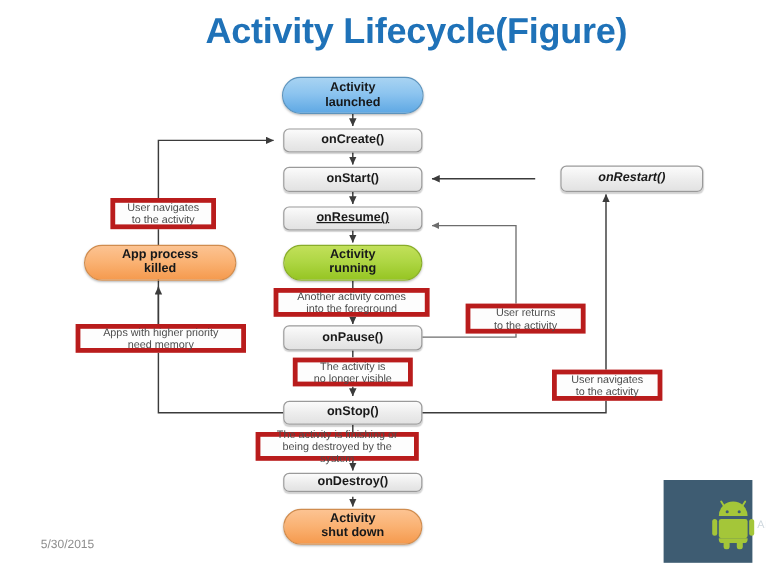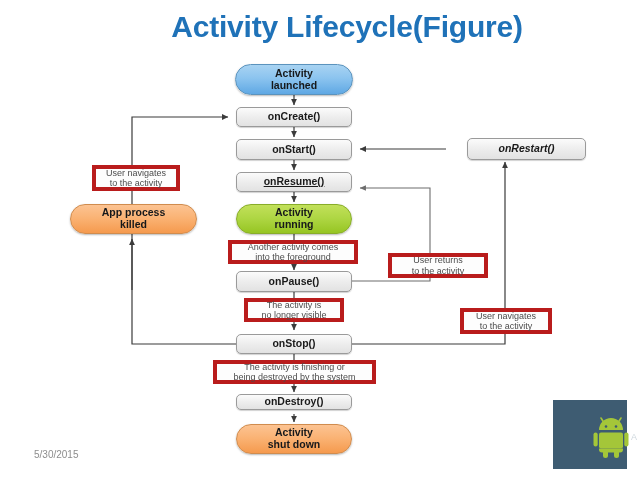--- a/index.html
+++ b/index.html
@@ -195,21 +195,21 @@
       <div>
         <span>The activity is</span><br>
         <span>no longer visible</span>
       </div>
     </div>
 
     <div class="node cb" style="left:236px;top:279px;width:116px;height:20px;">
       <span>onStop()</span>
     </div>
 
-    <div class="node note" style="left:213px;top:305px;width:163px;height:24px;">
+    <div class="node note" style="left:213px;top:305px;width:136px;height:24px;">
       <div>
         <span>The activity is finishing or</span><br>
         <span>being destroyed by the system</span>
       </div>
     </div>
 
     <div class="node cb" style="left:236px;top:339px;width:116px;height:16px;">
       <span>onDestroy()</span>
     </div>
 
@@ -227,20 +227,26 @@
       </div>
     </div>
 
     <div class="node pill pill-orange" style="left:70px;top:149px;width:127px;height:30px;">
       <div>
         <span>App process</span><br>
         <span>killed</span>
       </div>
     </div>
 
+    <div class="node note" style="left:63px;top:215px;width:142px;height:24px;">
+      <div>
+        <span>Apps with higher priority</span><br>
+        <span>need memory</span>
+      </div>
+    </div>
 
     <div class="node cb" style="left:467px;top:83px;width:119px;height:22px;font-style:italic;">
       <span>onRestart()</span>
     </div>
 
     <div class="node note" style="left:388px;top:198px;width:100px;height:25px;">
       <div>
         <span>User returns</span><br>
         <span>to the activity</span>
       </div>

